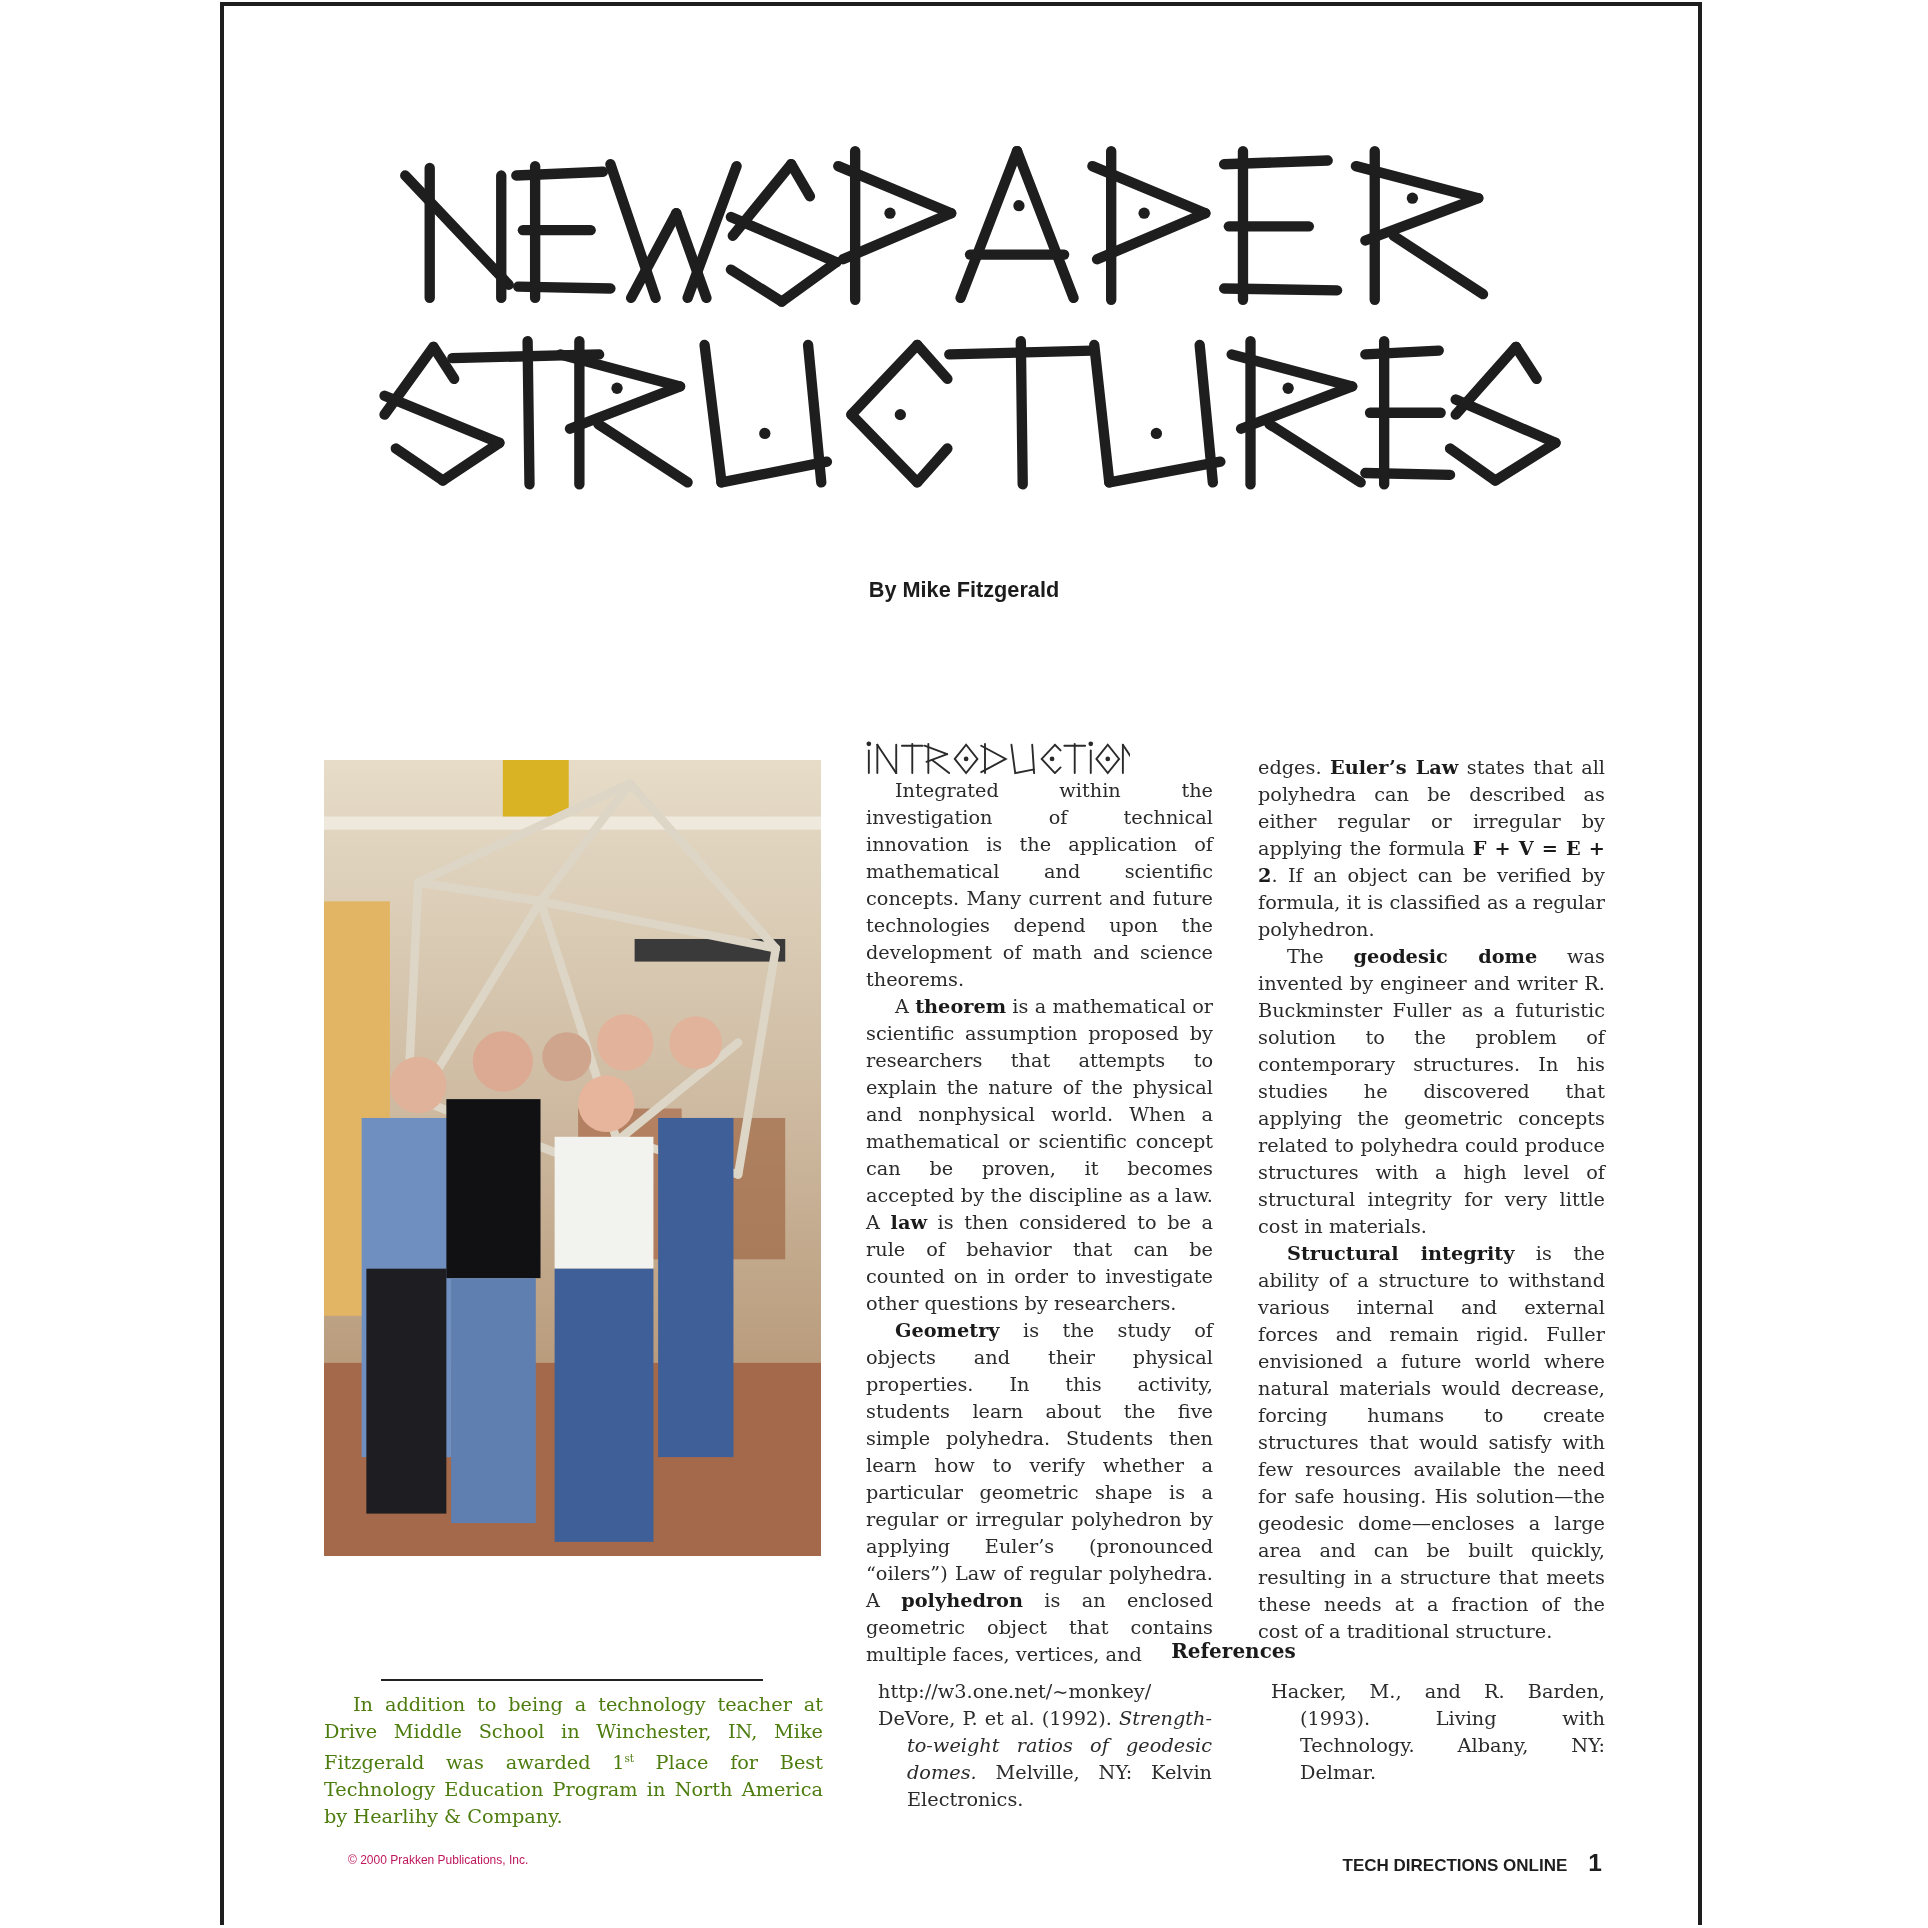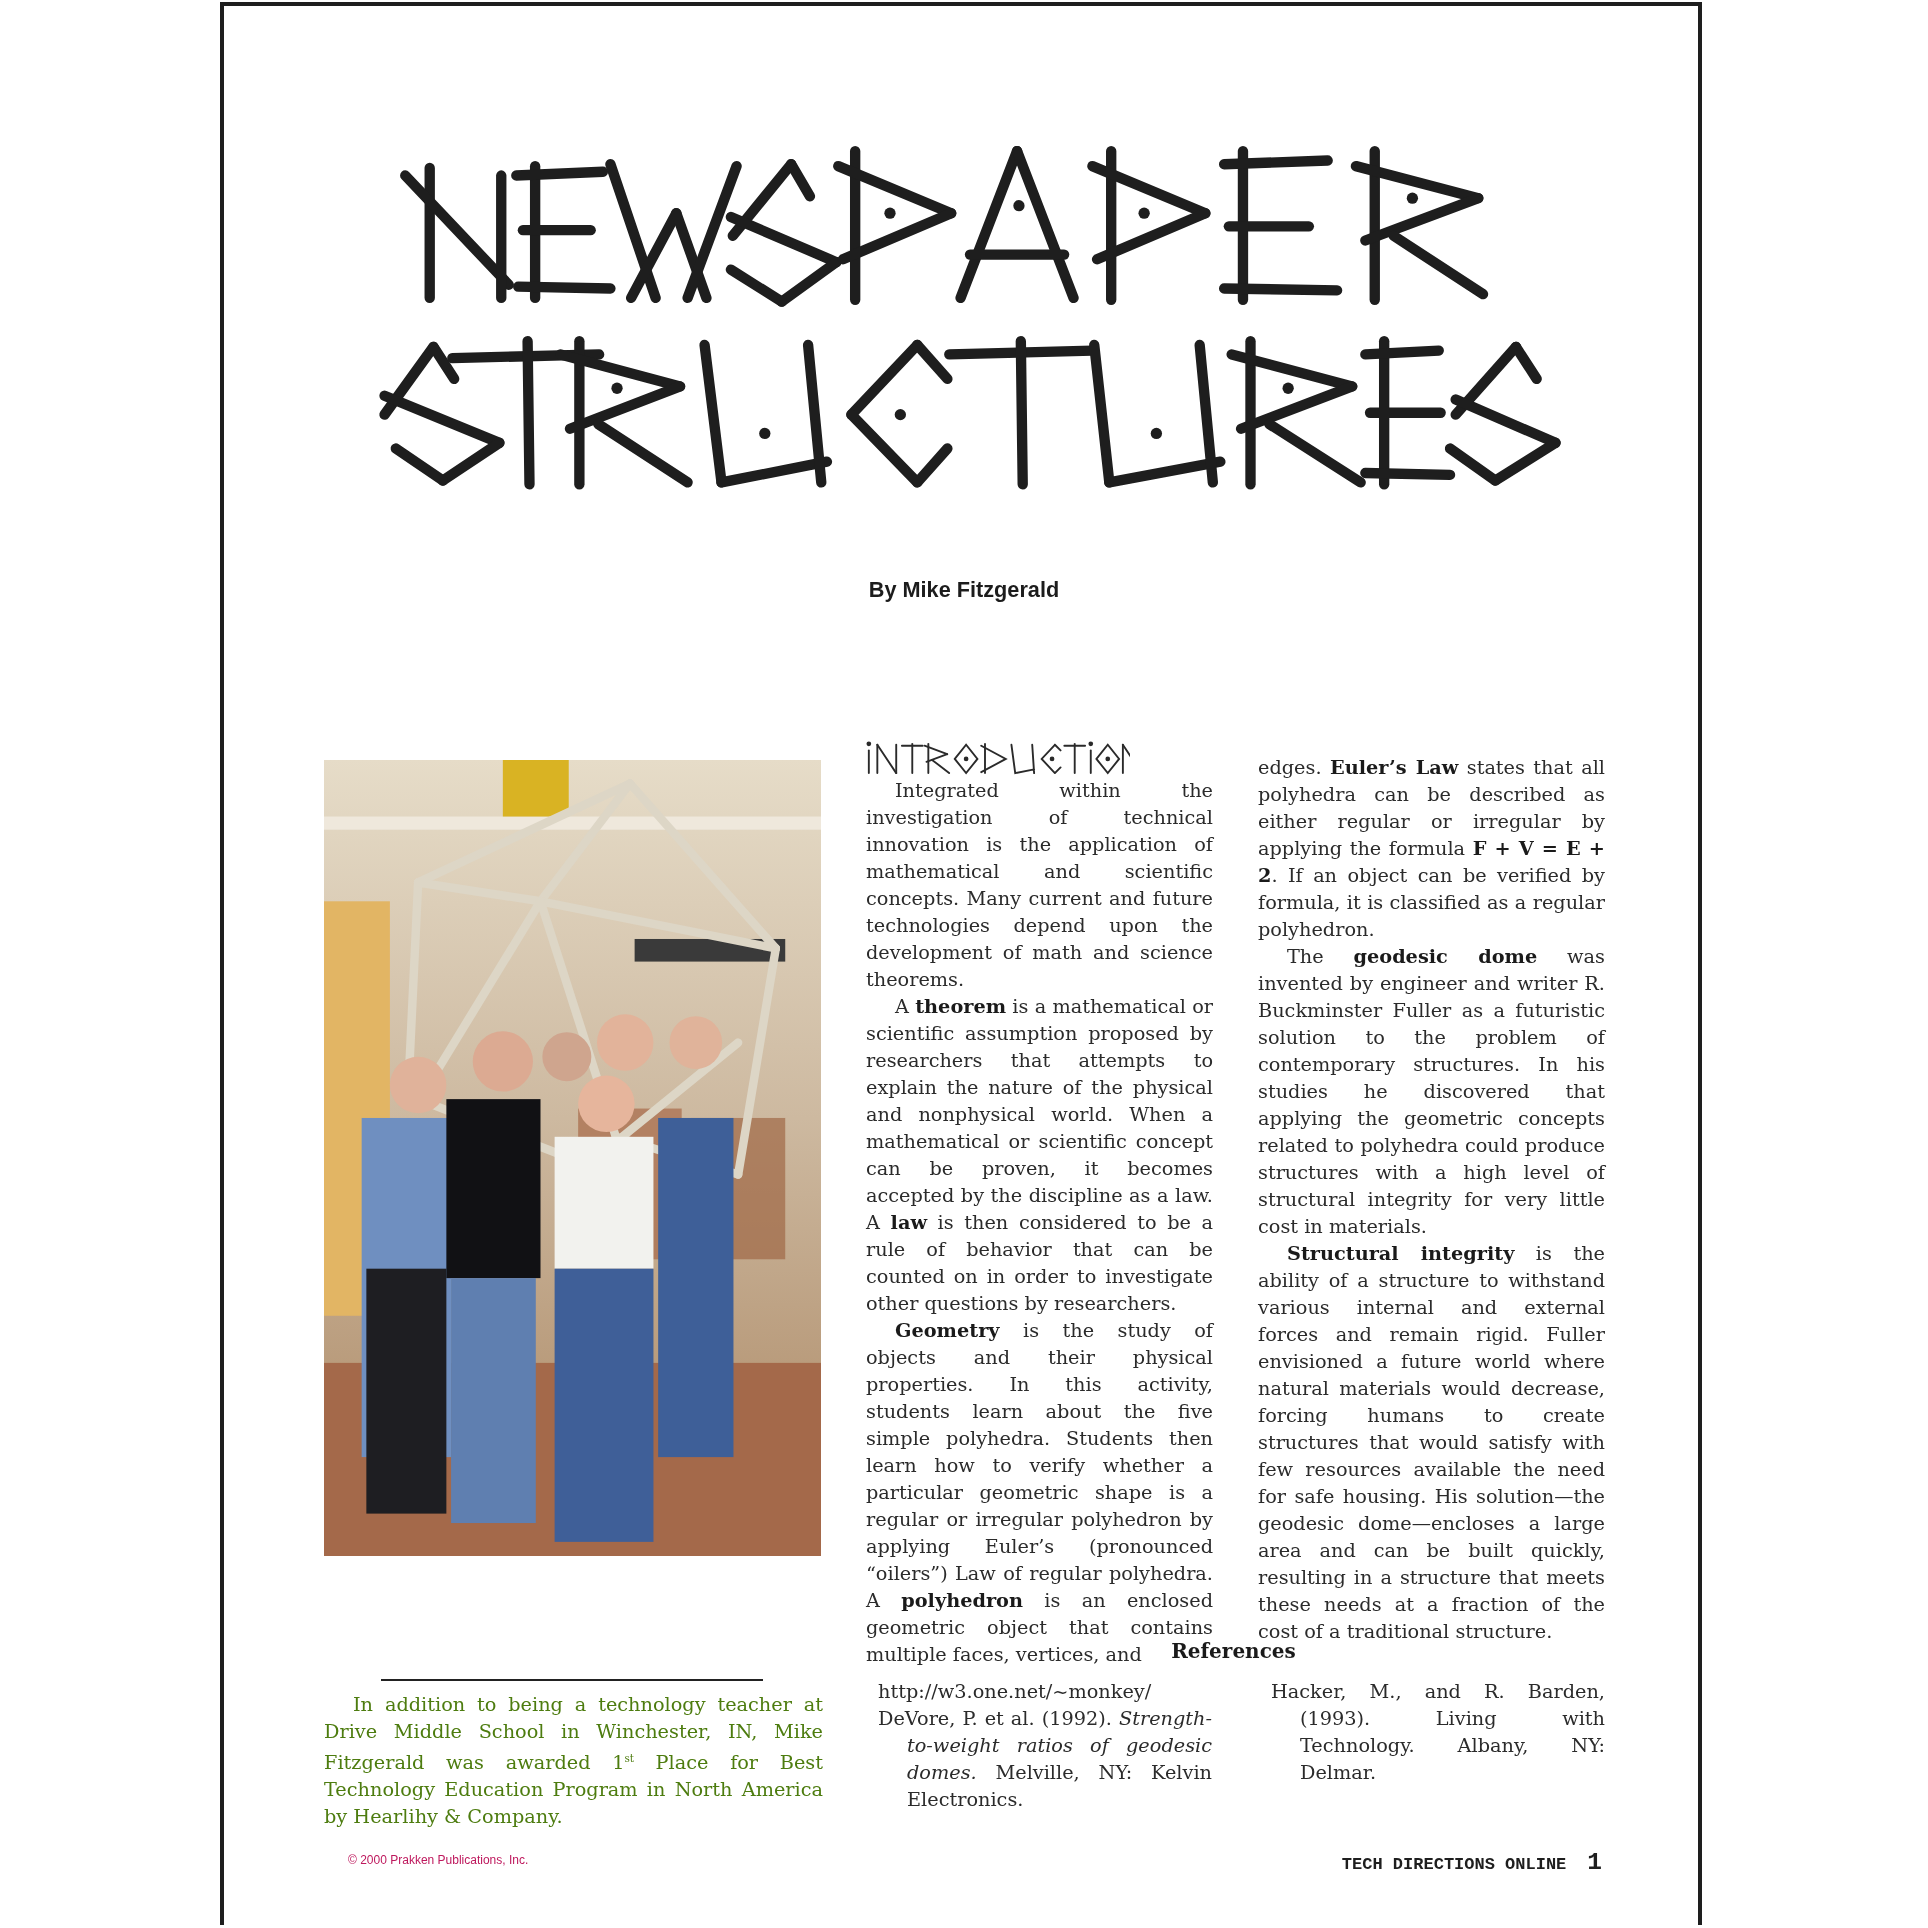--- a/index.html
+++ b/index.html
@@ -20,21 +20,21 @@
     .section-heading svg { height: 34px; }
     .refs-title { position: absolute; left: 1083px; width: 301px; top: 1639px; text-align: center; font-weight: bold; font-size: 20px; color: #1a1a1a; }
     .refs { position: absolute; font-size: 19.3px; line-height: 27px; color: #2b2b2b; }
     .refs .ref { padding-left: 29px; text-indent: -29px; text-align: justify; margin-left: 14px; }
     .refs1 { left: 864px; top: 1678px; width: 348px; }
     .refs2 { left: 1257px; top: 1678px; width: 348px; }
     .bio-rule { position: absolute; left: 381px; top: 1679px; width: 382px; height: 1.9px; background: #222; }
     .bio { position: absolute; left: 324px; top: 1691px; width: 499px; font-size: 19.3px; line-height: 27px; text-indent: 29px; text-align: justify; color: #4d7c0f; }
     .bio sup { font-size: 10.4px; }
     .footer-left { position: absolute; left: 324px; top: 1853px; font-family: "Liberation Sans", sans-serif; font-size: 12px; color: #be185d; margin-left: 24px; }
-    .footer-right { position: absolute; right: 326px; top: 1849px; font-family: Liberation Mono, monospace; font-weight: bold; font-size: 17px; color: #1e1e1e; display: flex; align-items: baseline; gap: 21px; }
+    .footer-right { position: absolute; right: 326px; top: 1849px; font-family: Liberation Sans, sans-serif; font-weight: bold; font-size: 17px; color: #1e1e1e; display: flex; align-items: baseline; gap: 21px; }
     .footer-right .page-num { font-size: 24.5px; }
   </style>
 </head>
 <body>
 
 <div class="page-frame"></div>
 
 <div class="title-art" aria-label="">
   <svg viewBox="0 0 1260 400" fill="none" stroke="#1e1e1e" stroke-width="11" stroke-linecap="round">
     <g id="line1-art">

